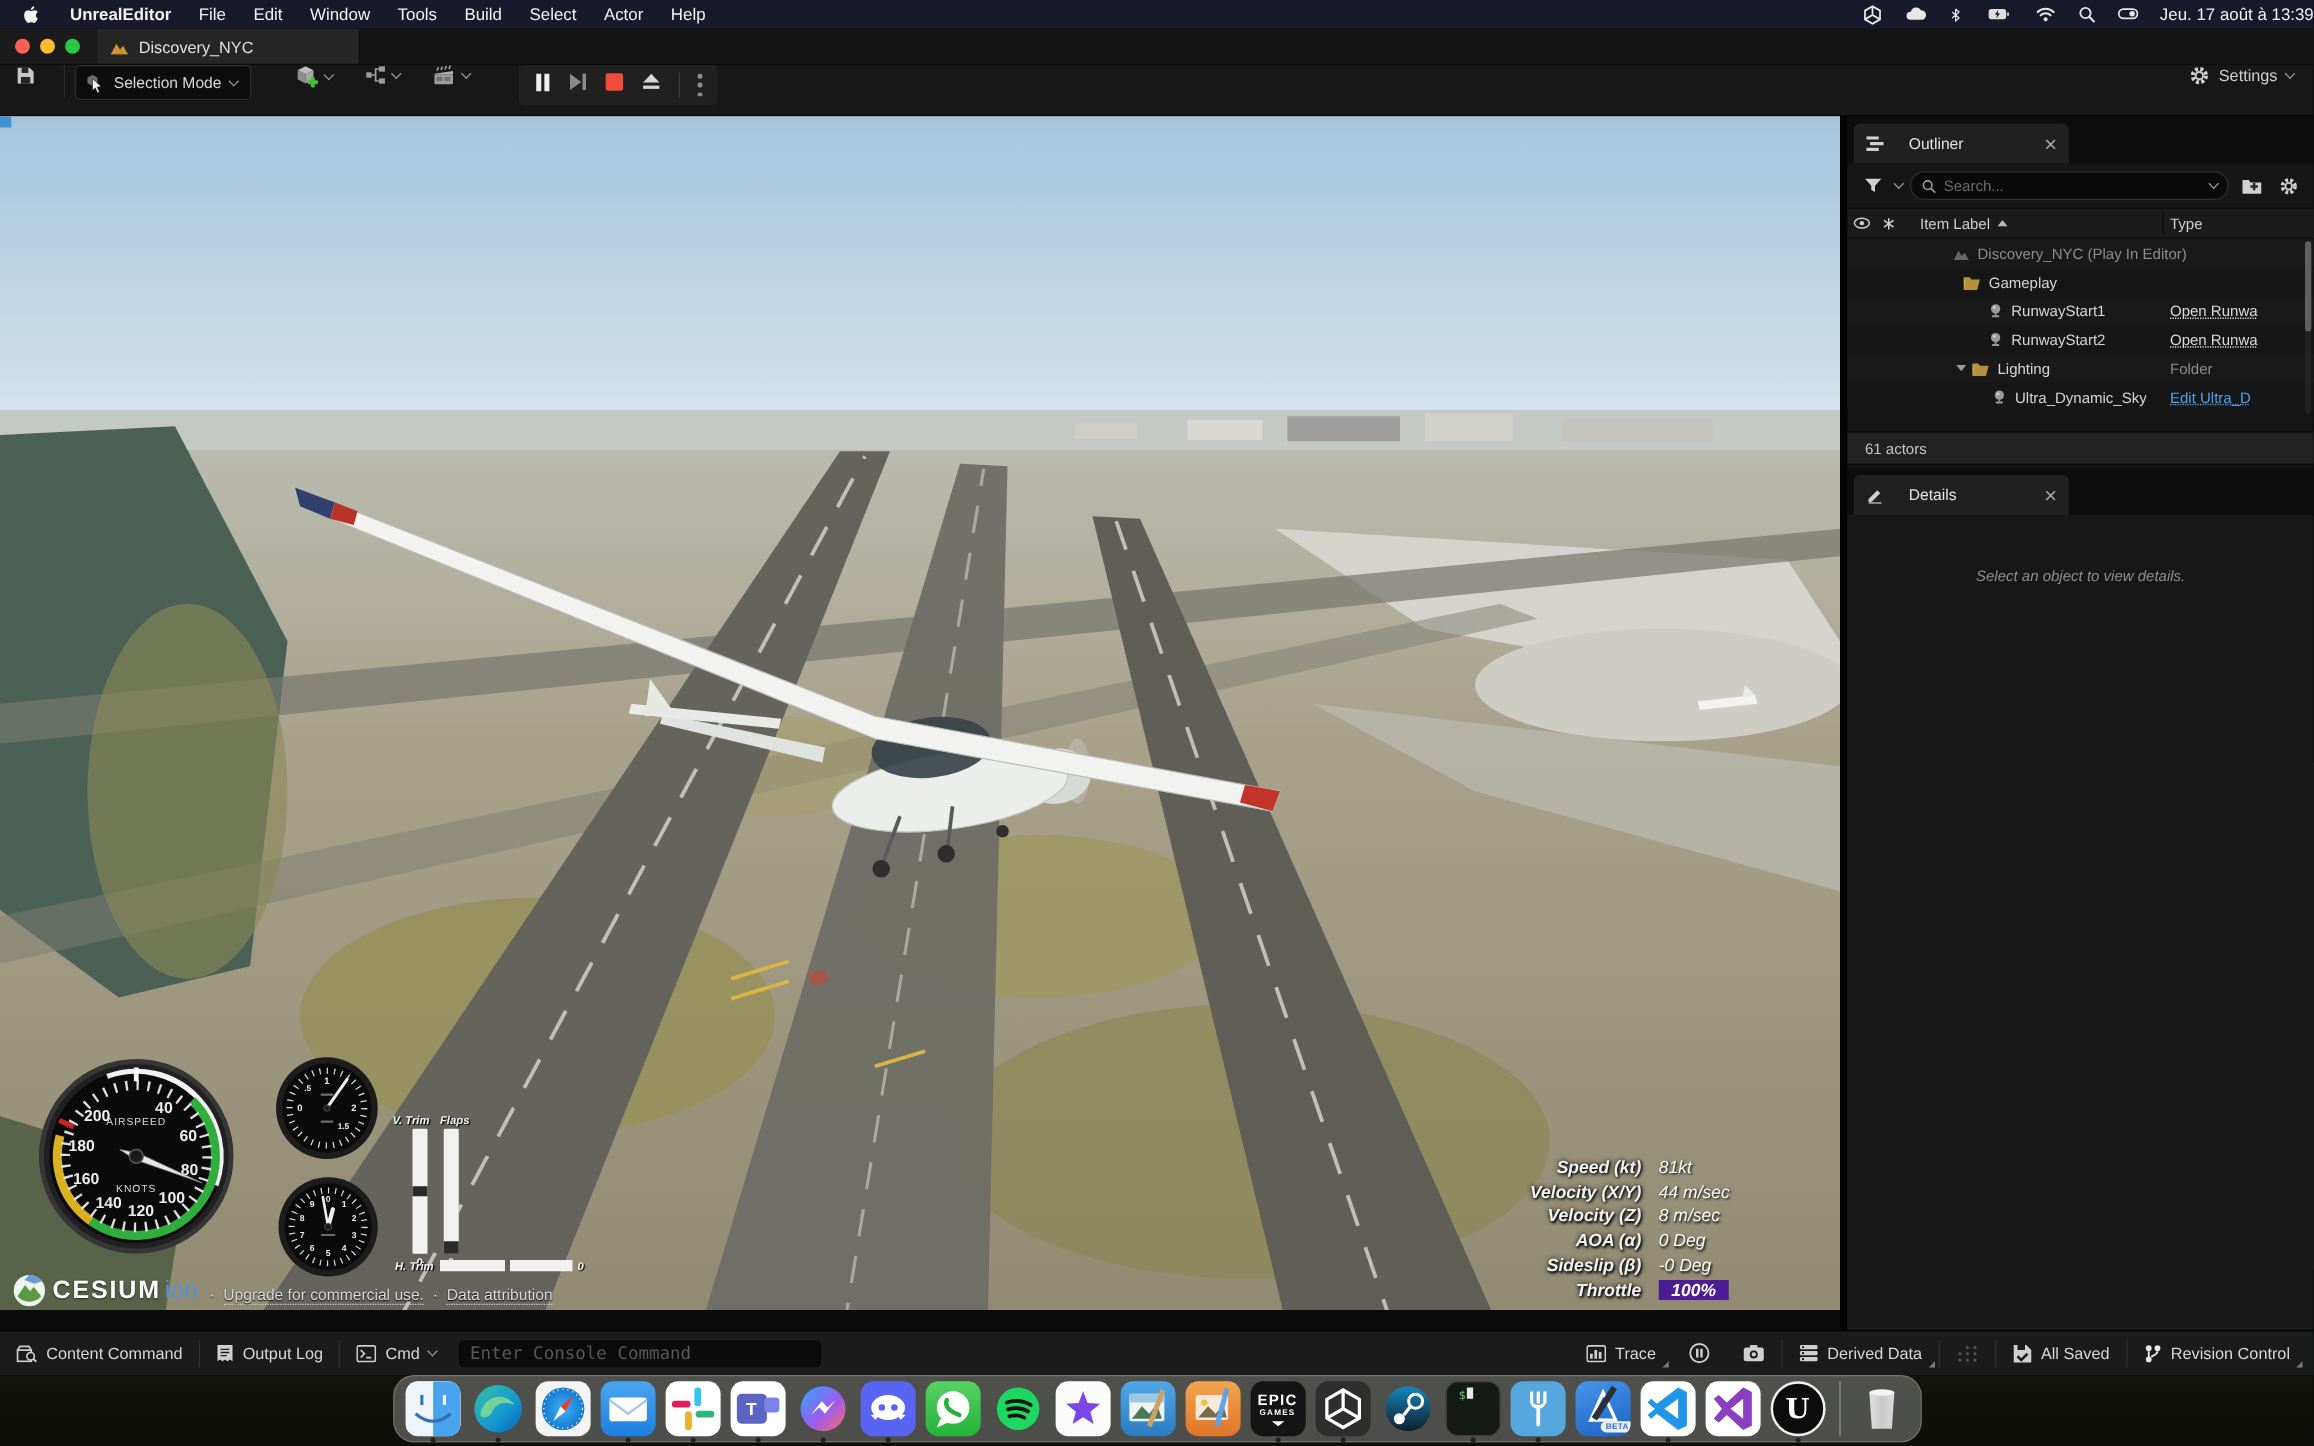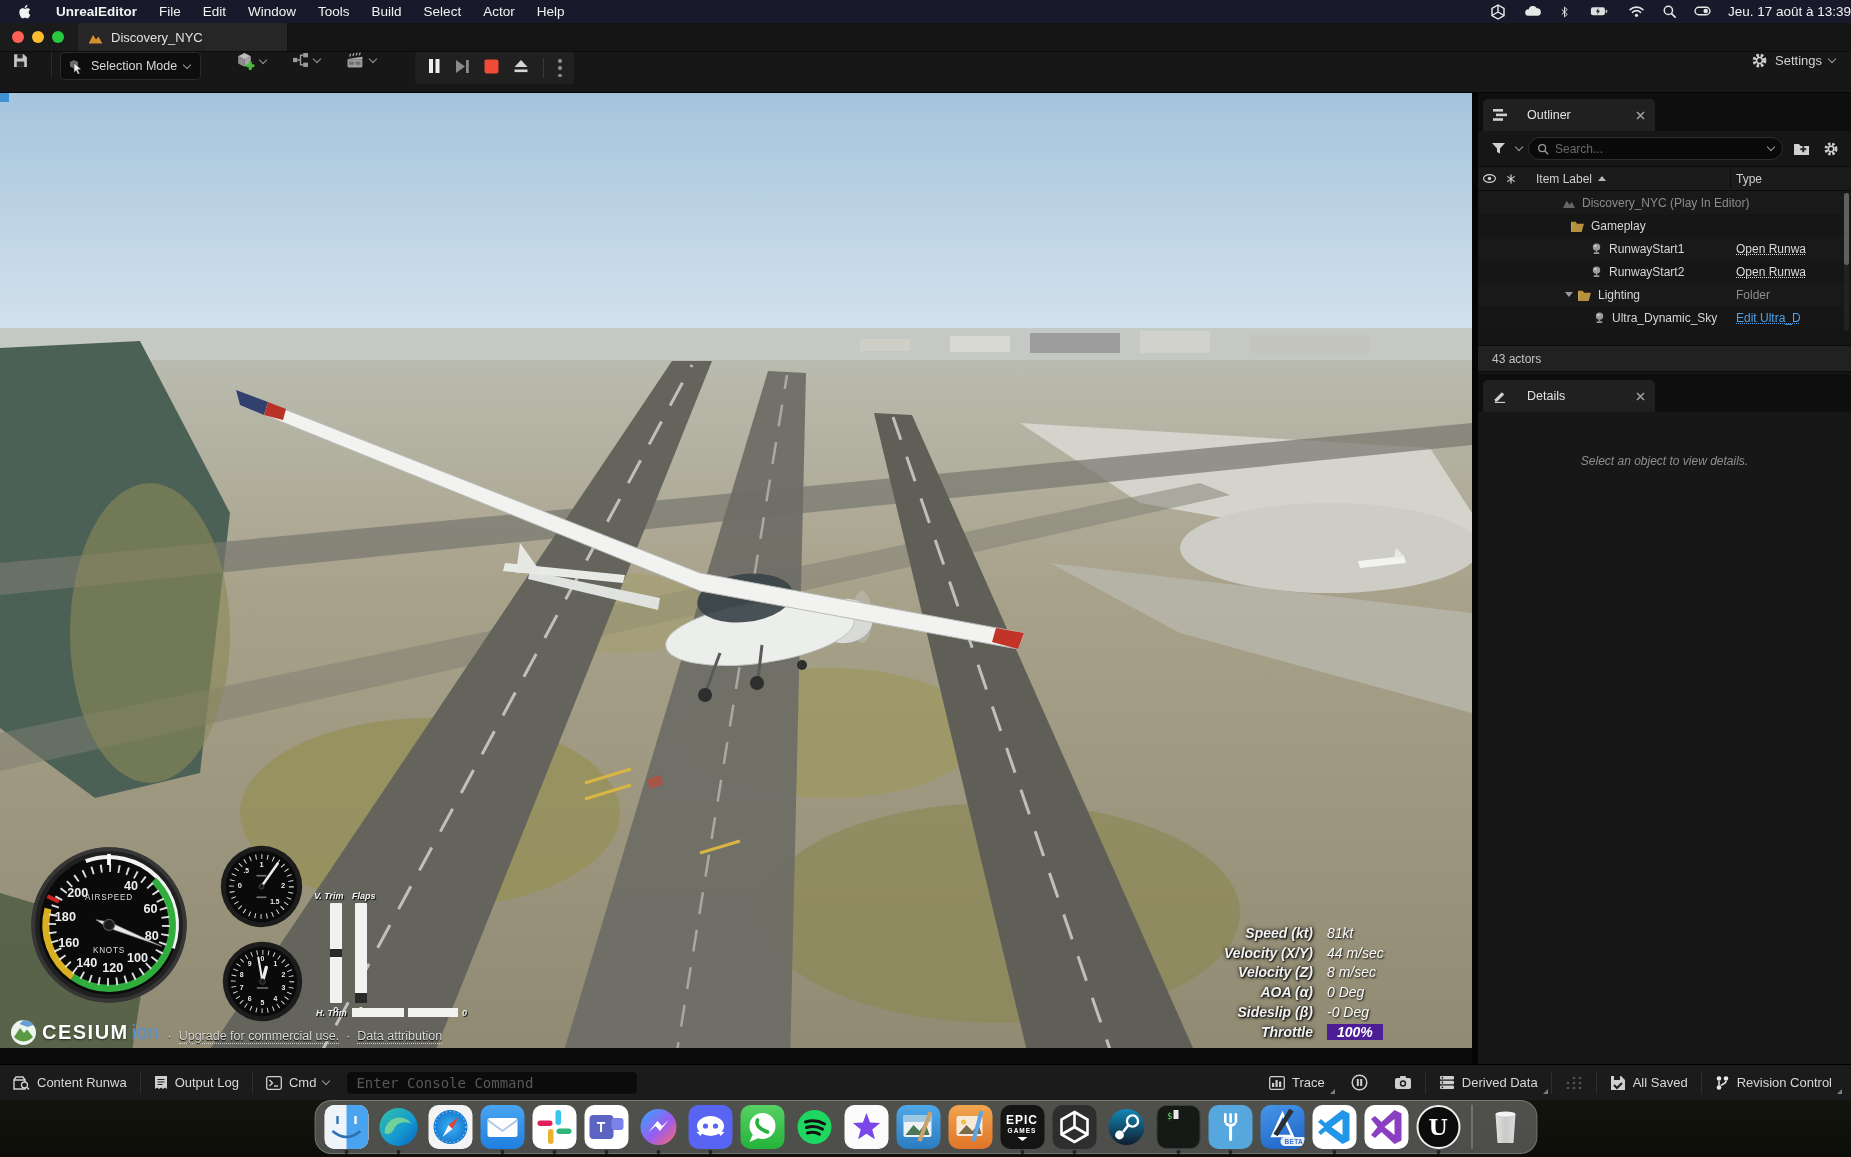--- a/index.html
+++ b/index.html
@@ -674,21 +674,21 @@
               </svg>
             </span>
           <span class="lbl">Ultra_Dynamic_Sky</span>
           <span class="typ blue">Edit Ultra_D</span>
         </div>
       </div>
       <div class="oscroll">
           <span class="thumb"></span>
         </div>
       <div class="o-footer">
-          <span>43 actors</span>
+          <span>61 actors</span>
         </div>
 
       <div class="ptabs dtabs">
         <div class="ptab">
           <svg width="14" height="14" viewBox="0 0 15 15">
               <polygon points="2,11 9.5,3.5 12,6 4.5,13.5 2,13.5" fill="#cfcfcf"></polygon>
               <rect x="2" y="13.8" width="11" height="1.2" fill="#cfcfcf"></rect>
             </svg>
           <span>Details</span>
           <span class="x">
@@ -705,21 +705,21 @@
   </div>
 
   <div class="statusbar">
     <span class="sb-item">
       <svg width="17" height="15" viewBox="0 0 17 15">
           <path d="M1,5 h11 v9 h-11 z" fill="none" stroke="#cfcfcf" stroke-width="1.4"></path>
           <path d="M1,5 l2,-3 h7 l2,3" fill="none" stroke="#cfcfcf" stroke-width="1.4"></path>
           <circle cx="11.5" cy="10" r="3" fill="#1b1b1b" stroke="#cfcfcf" stroke-width="1.3"></circle>
           <line x1="13.7" y1="12.2" x2="16" y2="14.4" stroke="#cfcfcf" stroke-width="1.5"></line>
         </svg>
-      <span>Content Runwa</span>
+      <span>Content Command</span>
     </span>
     <span class="sb-sep"></span>
     <span class="sb-item">
       <svg width="14" height="15" viewBox="0 0 14 15">
           <path d="M1,1 h12 v13 l-2,-1.5 -2,1.5 -2,-1.5 -2,1.5 -2,-1.5 -2,1.5 z" fill="#cfcfcf"></path>
           <path d="M3.5,4.5 h7 M3.5,7 h7 M3.5,9.5 h5" stroke="#1b1b1b" stroke-width="1.1"></path>
         </svg>
       <span>Output Log</span>
     </span>
     <span class="sb-sep"></span>

